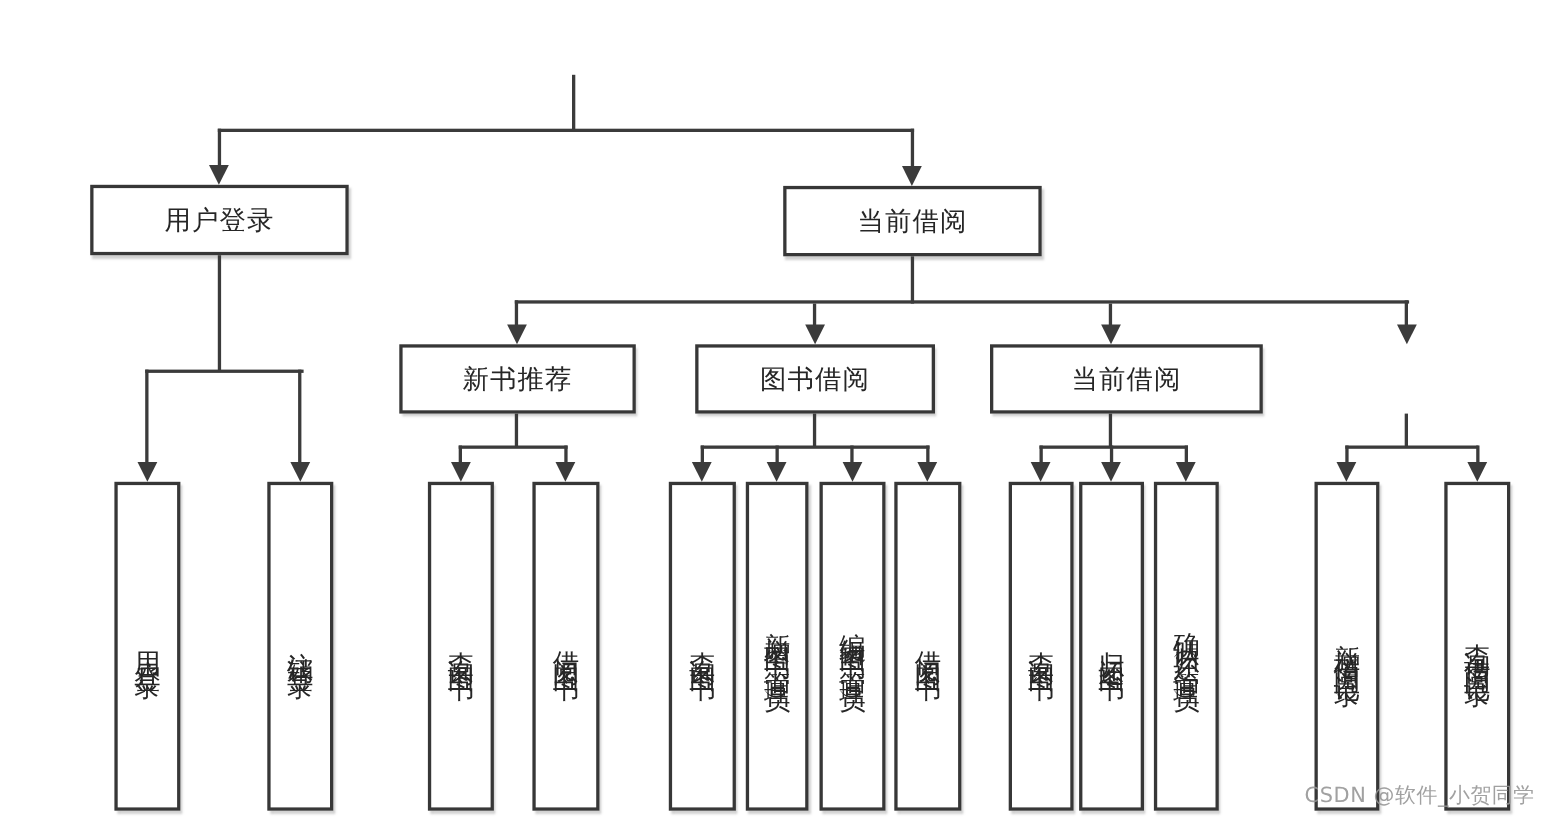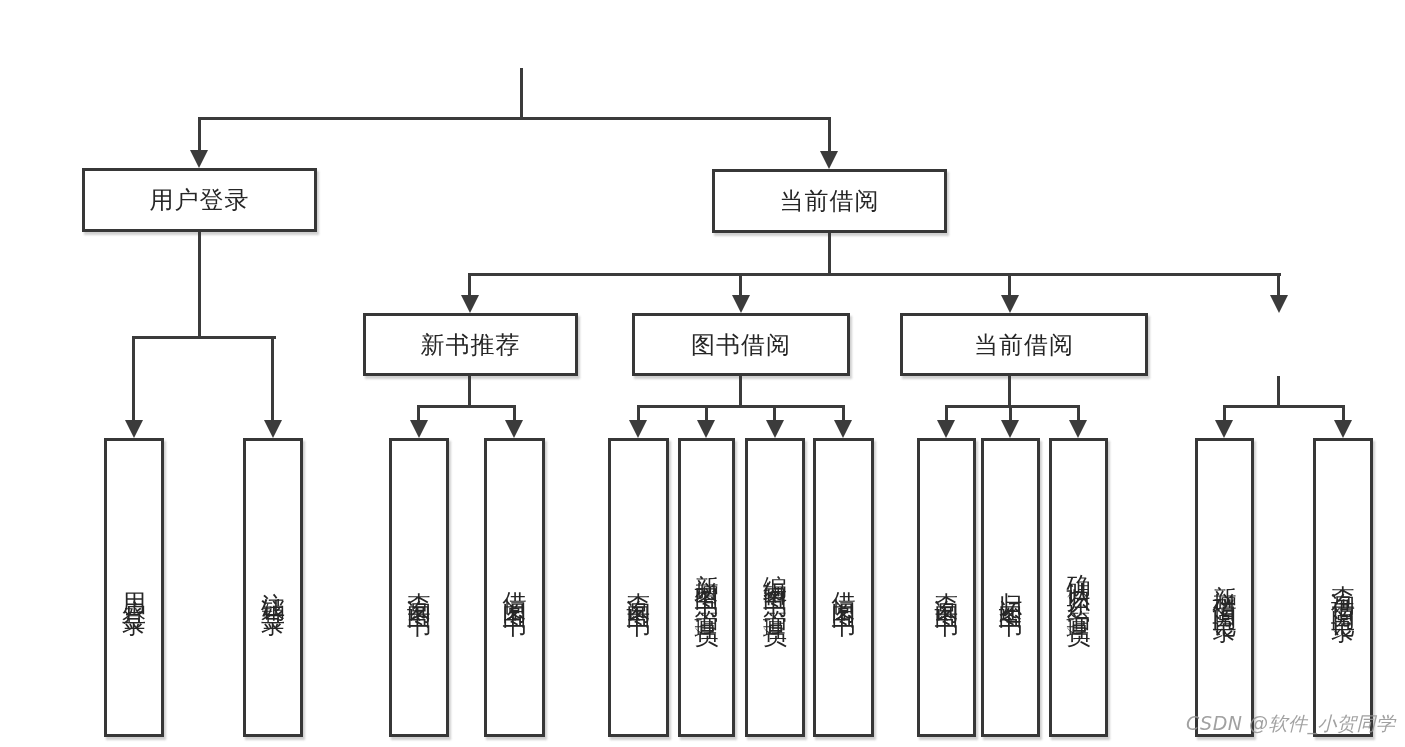--- a/index.html
+++ b/index.html
@@ -19,21 +19,21 @@
     line-height:1;white-space:nowrap;
   }
   .line{position:absolute;background:#3b3b3b;}
   .ah{
     position:absolute;width:0;height:0;
     border-left:9px solid transparent;border-right:9px solid transparent;
     border-top:18px solid #3b3b3b;
   }
   .watermark{
     position:absolute;left:1186px;top:710px;font-size:19px;line-height:1.4;
-    color:rgba(148,148,148,0.88);z-index:10;white-space:nowrap;letter-spacing:0.5px;font-style:italic;
+    color:rgba(148,148,148,0.88);z-index:10;white-space:nowrap;letter-spacing:0.5px;
   }
 </style>
 </head>
 <body>
 
 <div class="stage">
 
 
   <div class="box" style="left:82px;top:168px;width:235px;height:64px;">
     <span>用户登录</span>

